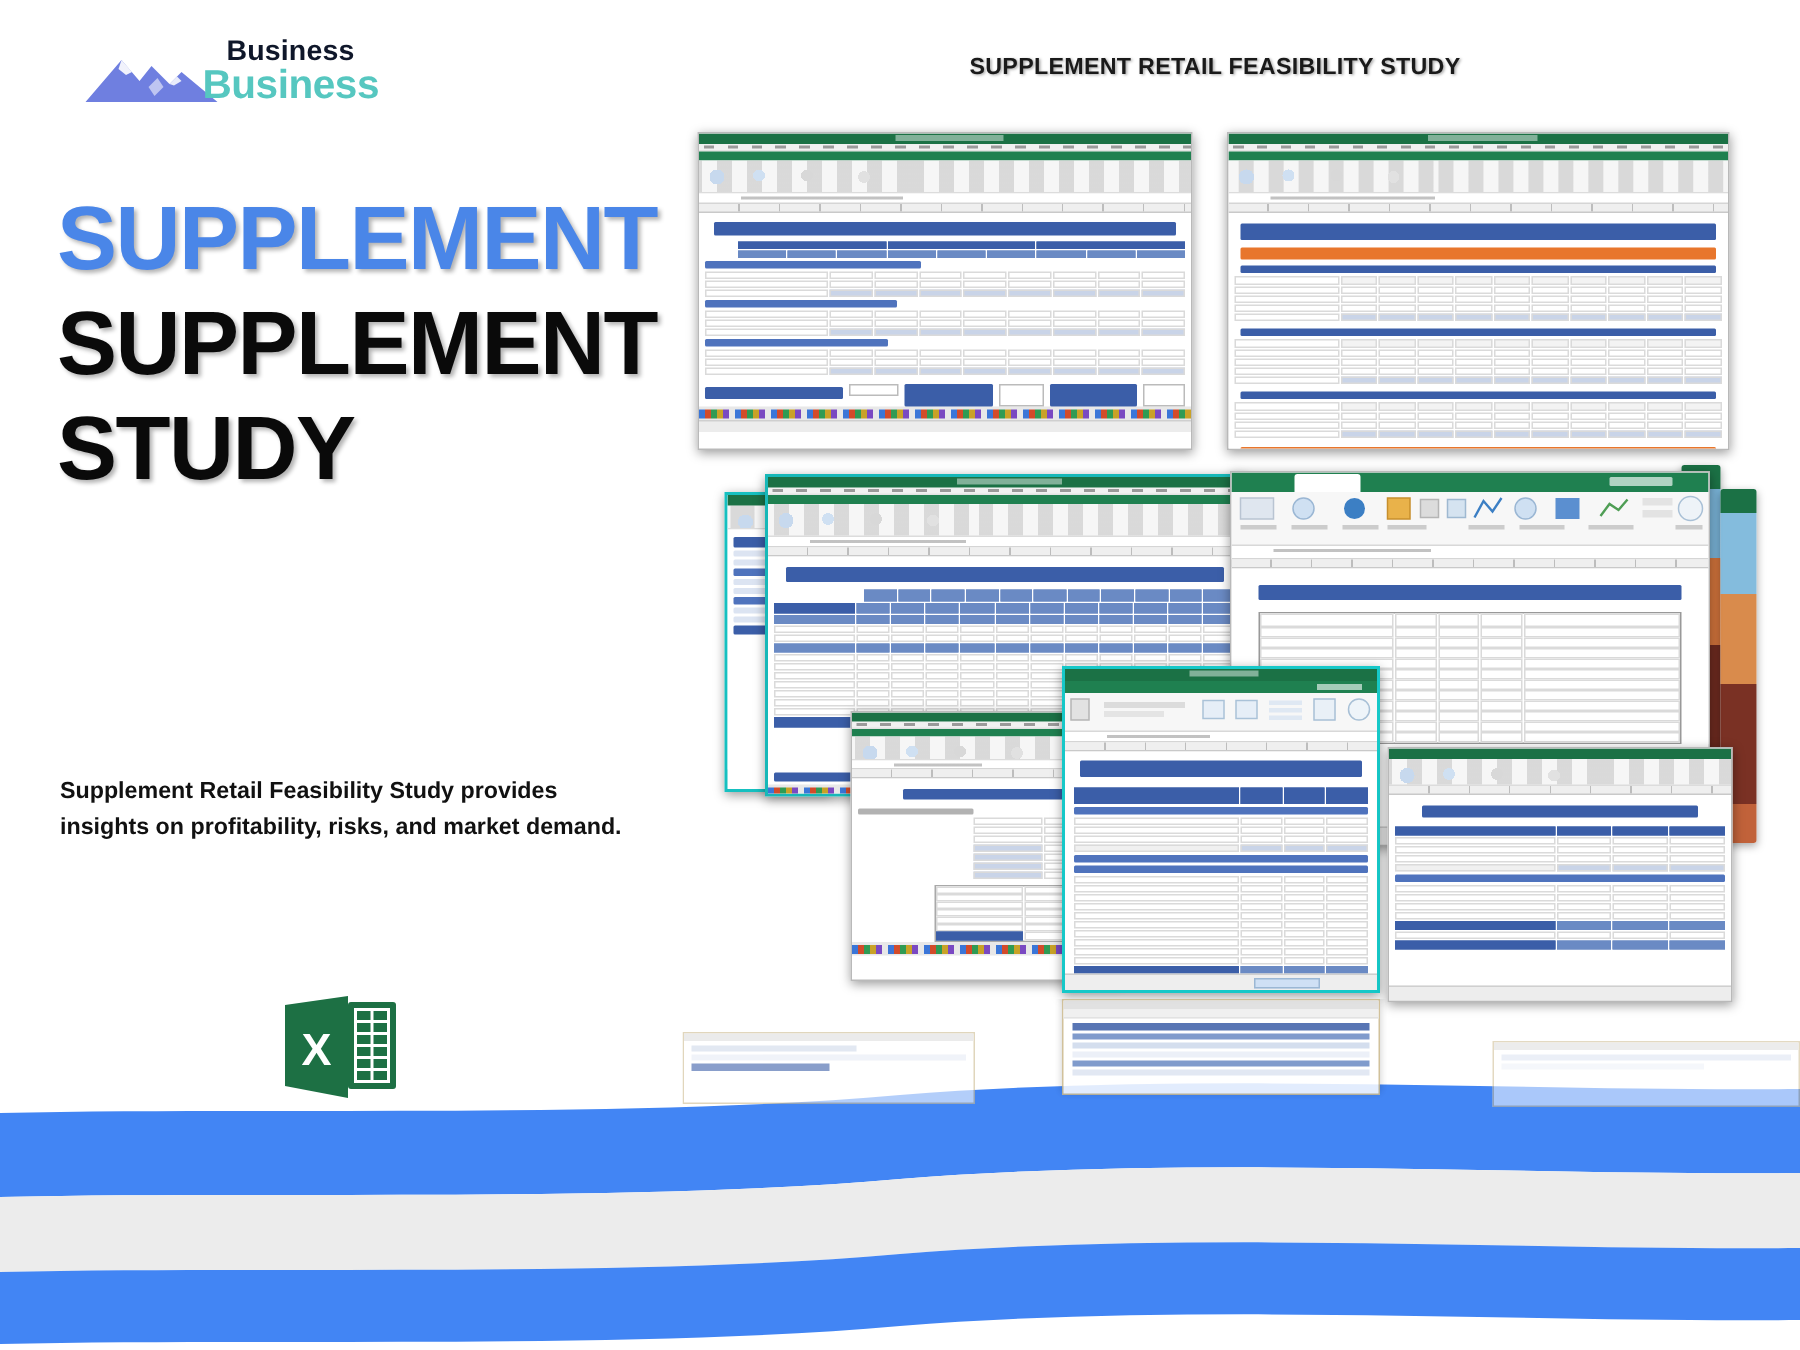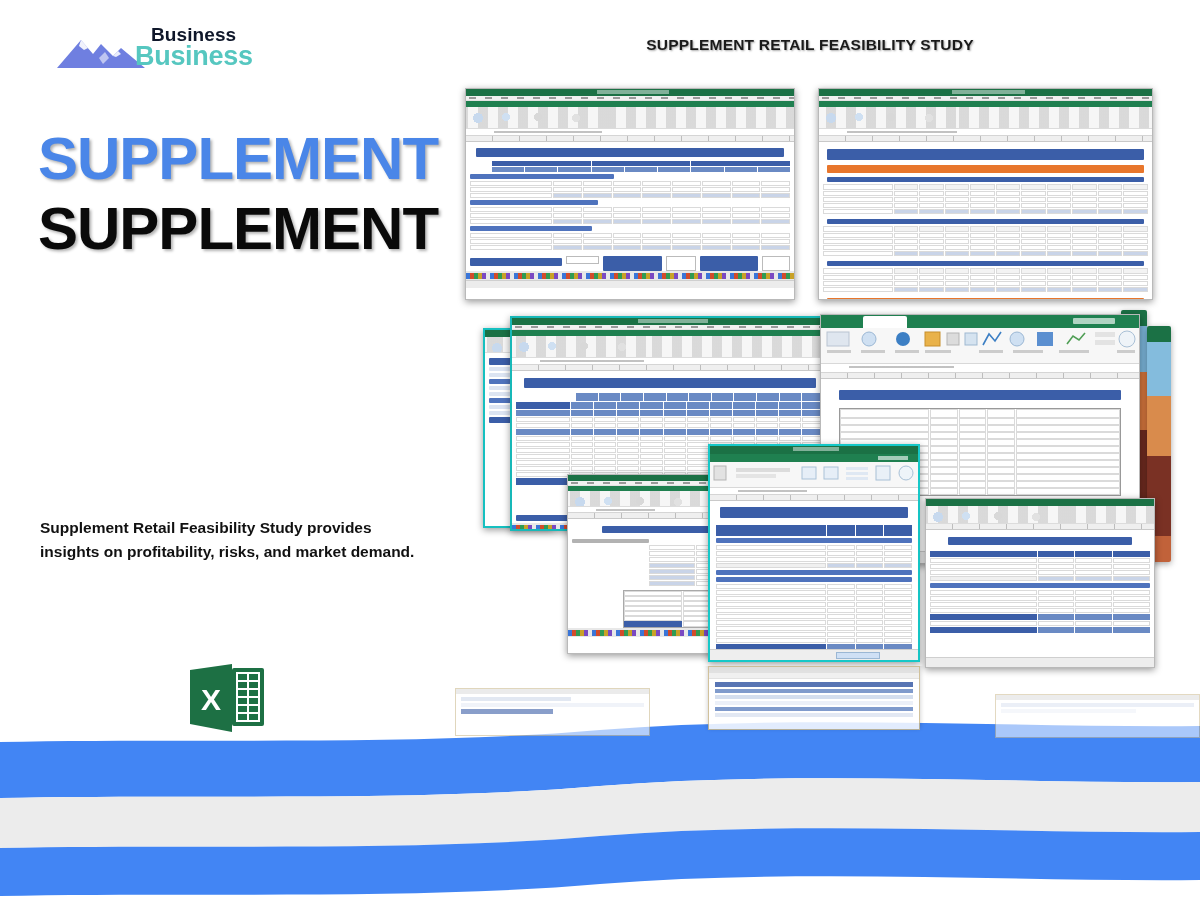--- a/index.html
+++ b/index.html
@@ -123,20 +123,21 @@
   </svg>
   <div class="word-top">Business</div>
   <div class="word-bot">Business</div>
 </div>
 
 <div id="header-title">SUPPLEMENT RETAIL FEASIBILITY STUDY</div>
 
 <div id="title-block">
   <div class="line blue" style="color: rgb(74, 134, 232);">SUPPLEMENT</div>
   <div class="line dark" style="color: rgb(10, 10, 10);">SUPPLEMENT</div>
+  <div class="line dark" style="color: rgb(10, 10, 10);">STUDY</div>
 </div>
 
 <div id="subtitle">Supplement Retail Feasibility Study provides insights on profitability, risks, and market demand.</div>
 
 <div id="excel-icon">
   <svg width="82" height="72" viewBox="0 0 82 72">
     <path d="M2 8 L44 2 L44 70 L2 62 Z" fill="#1d7044"></path>
     <rect x="44" y="6" width="32" height="58" rx="2" fill="#1d7044"></rect>
     <rect x="48" y="10" width="24" height="50" fill="#ffffff"></rect>
     <g fill="#1d7044">

